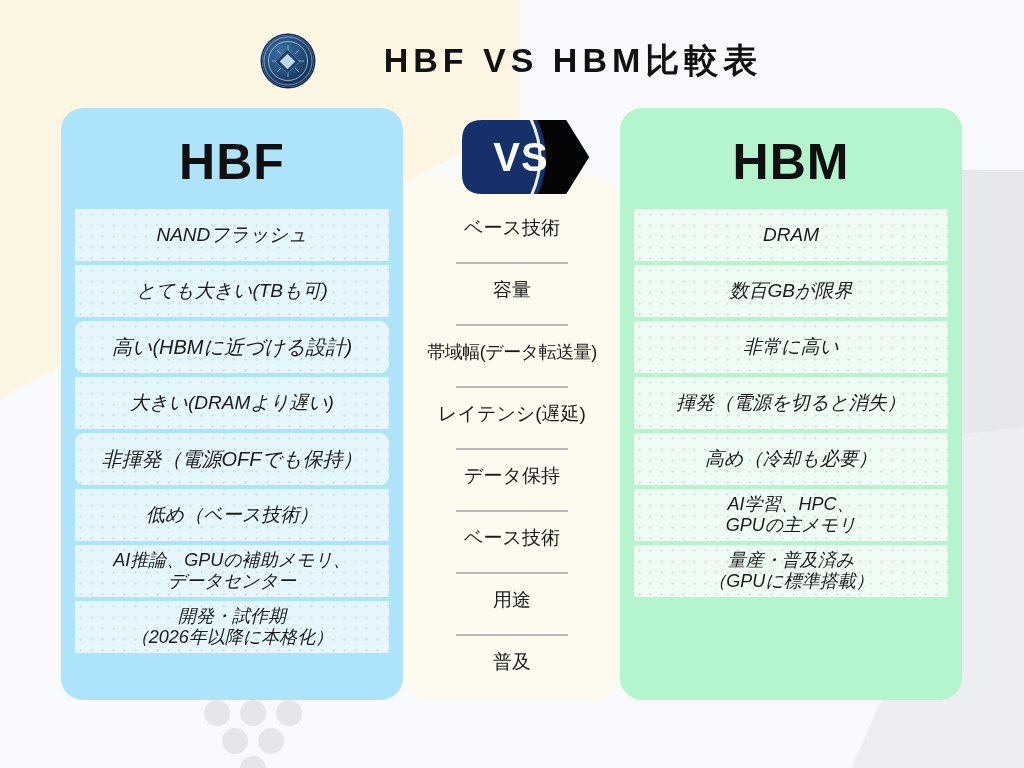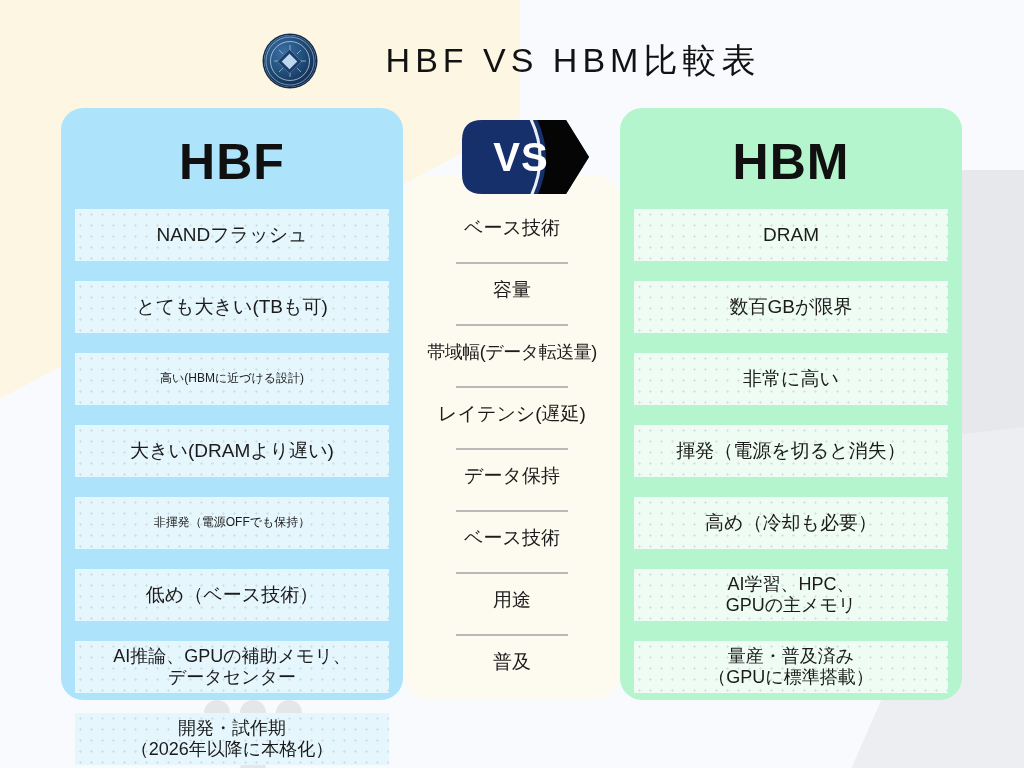--- a/index.html
+++ b/index.html
@@ -113,21 +113,21 @@
     background: rgba(205, 228, 248, 0.9);
     transform: rotate(45deg);
     box-shadow: inset 0 0 0 3px #1b3f6b;
   }
   .logo-ring-text {
     position: absolute;
     inset: 0;
   }
   .page-title {
     font-size: 34px;
-    font-weight: normal;
+    font-weight: bold;
     color: #121212;
     letter-spacing: 5px;
     white-space: nowrap;
     margin-left: 48px;
   }
 
   
   .board {
     position: absolute;
     left: 0;
@@ -161,37 +161,38 @@
     align-items: center;
     justify-content: center;
     font-size: 50px;
     font-weight: bold;
     color: #101010;
     letter-spacing: 1px;
     margin-top: 7px;
   }
   .cell {
     height: 52px;
-    margin-bottom: 20px;
+    margin-bottom: 4px;
     display: flex;
     align-items: center;
     justify-content: center;
     text-align: center;
     font-size: 19px;
     color: #1b1b1b;
     line-height: 1.15;
     padding: 0 6px;
     box-sizing: border-box;
     background-image: radial-gradient(rgba(150, 170, 185, 0.28) 1px, transparent 1.2px);
     background-size: 11px 11px;
+    font-style: italic;
   }
   .col-hbf .cell { background-color: #e6f6fd; }
   .col-hbm .cell { background-color: #eefcf3; }
   .cell.two-line { font-size: 18px; line-height: 1.18; }
-  .cell.tight { font-size: 12px; }
+  .cell.tight { font-size: 20px; border-radius: 9px; }
 
   
   .center-panel {
     position: absolute;
     left: 404px;
     top: 67px;
     width: 216px;
     height: 525px;
     background: #fdfaef;
     border-radius: 26px;

